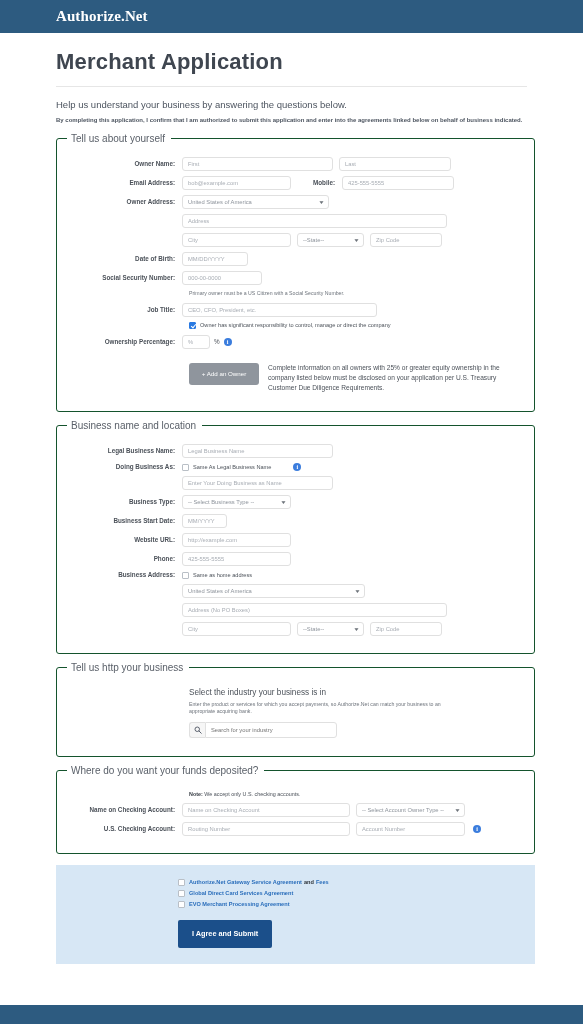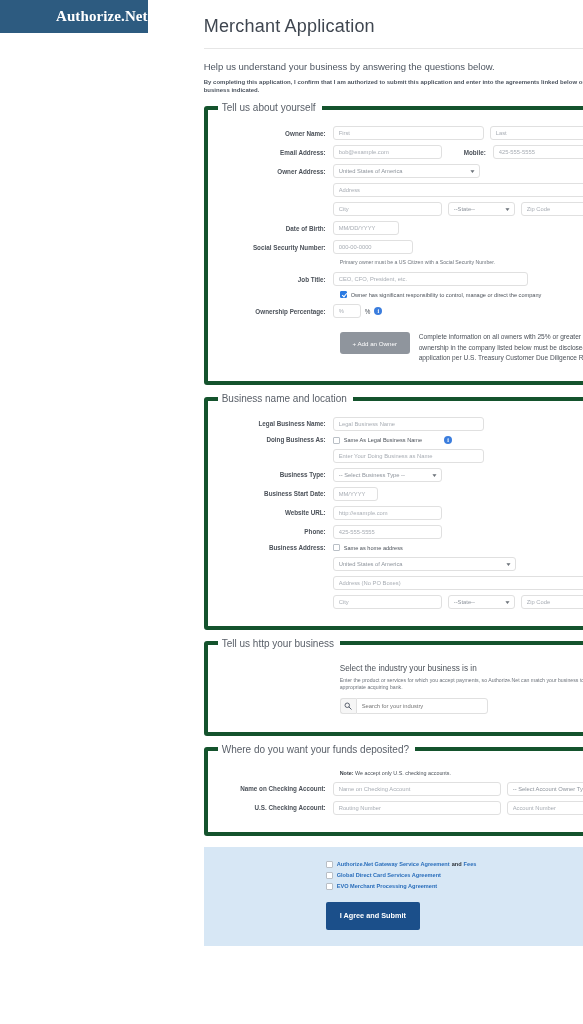--- a/index.html
+++ b/index.html
@@ -4,48 +4,48 @@
 <style>
   * { box-sizing: border-box; }
   html, body { margin:0; padding:0; }
   body {
     width:583px; height:1024px;
     background:#ffffff;
     font-family:"Liberation Sans", sans-serif;
     color:#3b4048;
     overflow:hidden;
   }
-  .page { width:583px; height:1024px; display:flex; flex-direction:row; background:#fff; }
+  .page { width:583px; height:1024px; display:flex; flex-direction:column; background:#fff; }
 
   
   .topbar {
     height:33px; background:#2d5b80; flex:0 0 auto;
     display:flex; align-items:center; padding-left:56px;
   }
   .logo {
     color:#ffffff; font-family:"Liberation Serif", serif;
     font-weight:bold; font-size:15px; letter-spacing:.1px;
   }
 
   
   .content { flex:1 1 auto; padding:0 0 0 0; background:#fff; }
   .title {
-    font-size:18px; font-weight:400; color:#3f4650;
+    font-size:22px; font-weight:700; color:#3f4650;
     padding:16px 0 11px 56px; letter-spacing:.2px;
   }
   .title-rule { height:1px; background:#e6e6e6; margin:0 56px 0 56px; }
 
   .intro { padding:12px 56px 0 56px; }
   .intro-lead { font-size:9.5px; color:#4d5560; line-height:1.35; }
   .intro-sub { font-size:6px; font-weight:bold; color:#4d5560; margin-top:5px; line-height:1.3; }
 
   
   fieldset.card {
     margin:8px 48px 0 56px;
-    border:4px solid #14532d; border-radius:3px;
+    border:1px solid #14532d; border-radius:3px;
     padding:4px 10px 12px 10px; min-width:0;
   }
   fieldset.card > legend {
     font-size:10px; color:#5a6069; padding:0 6px 0 4px; font-weight:400;
   }
   .gap { height:9px; }
 
   
   .row { display:flex; align-items:center; margin-bottom:5px; }
   .lbl {

